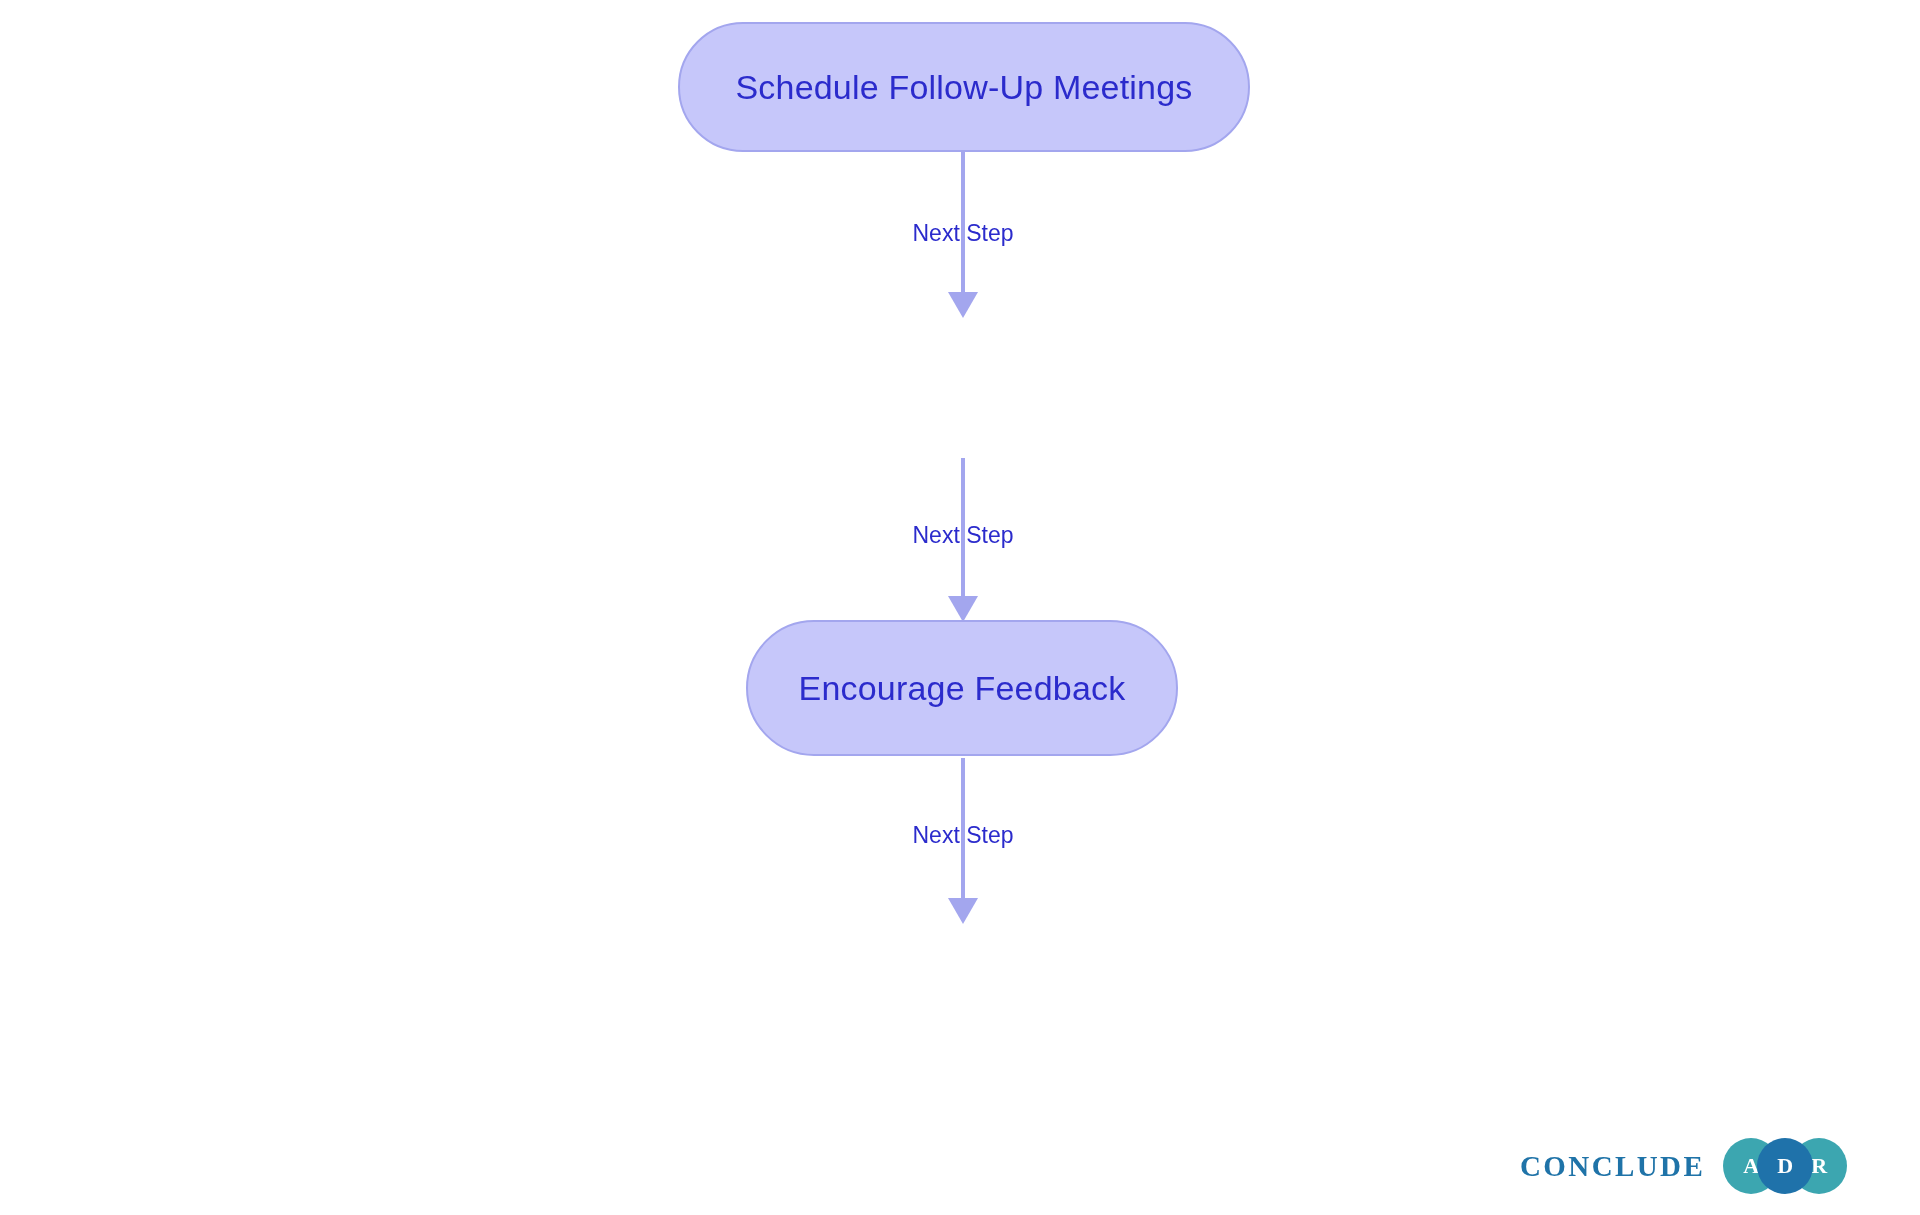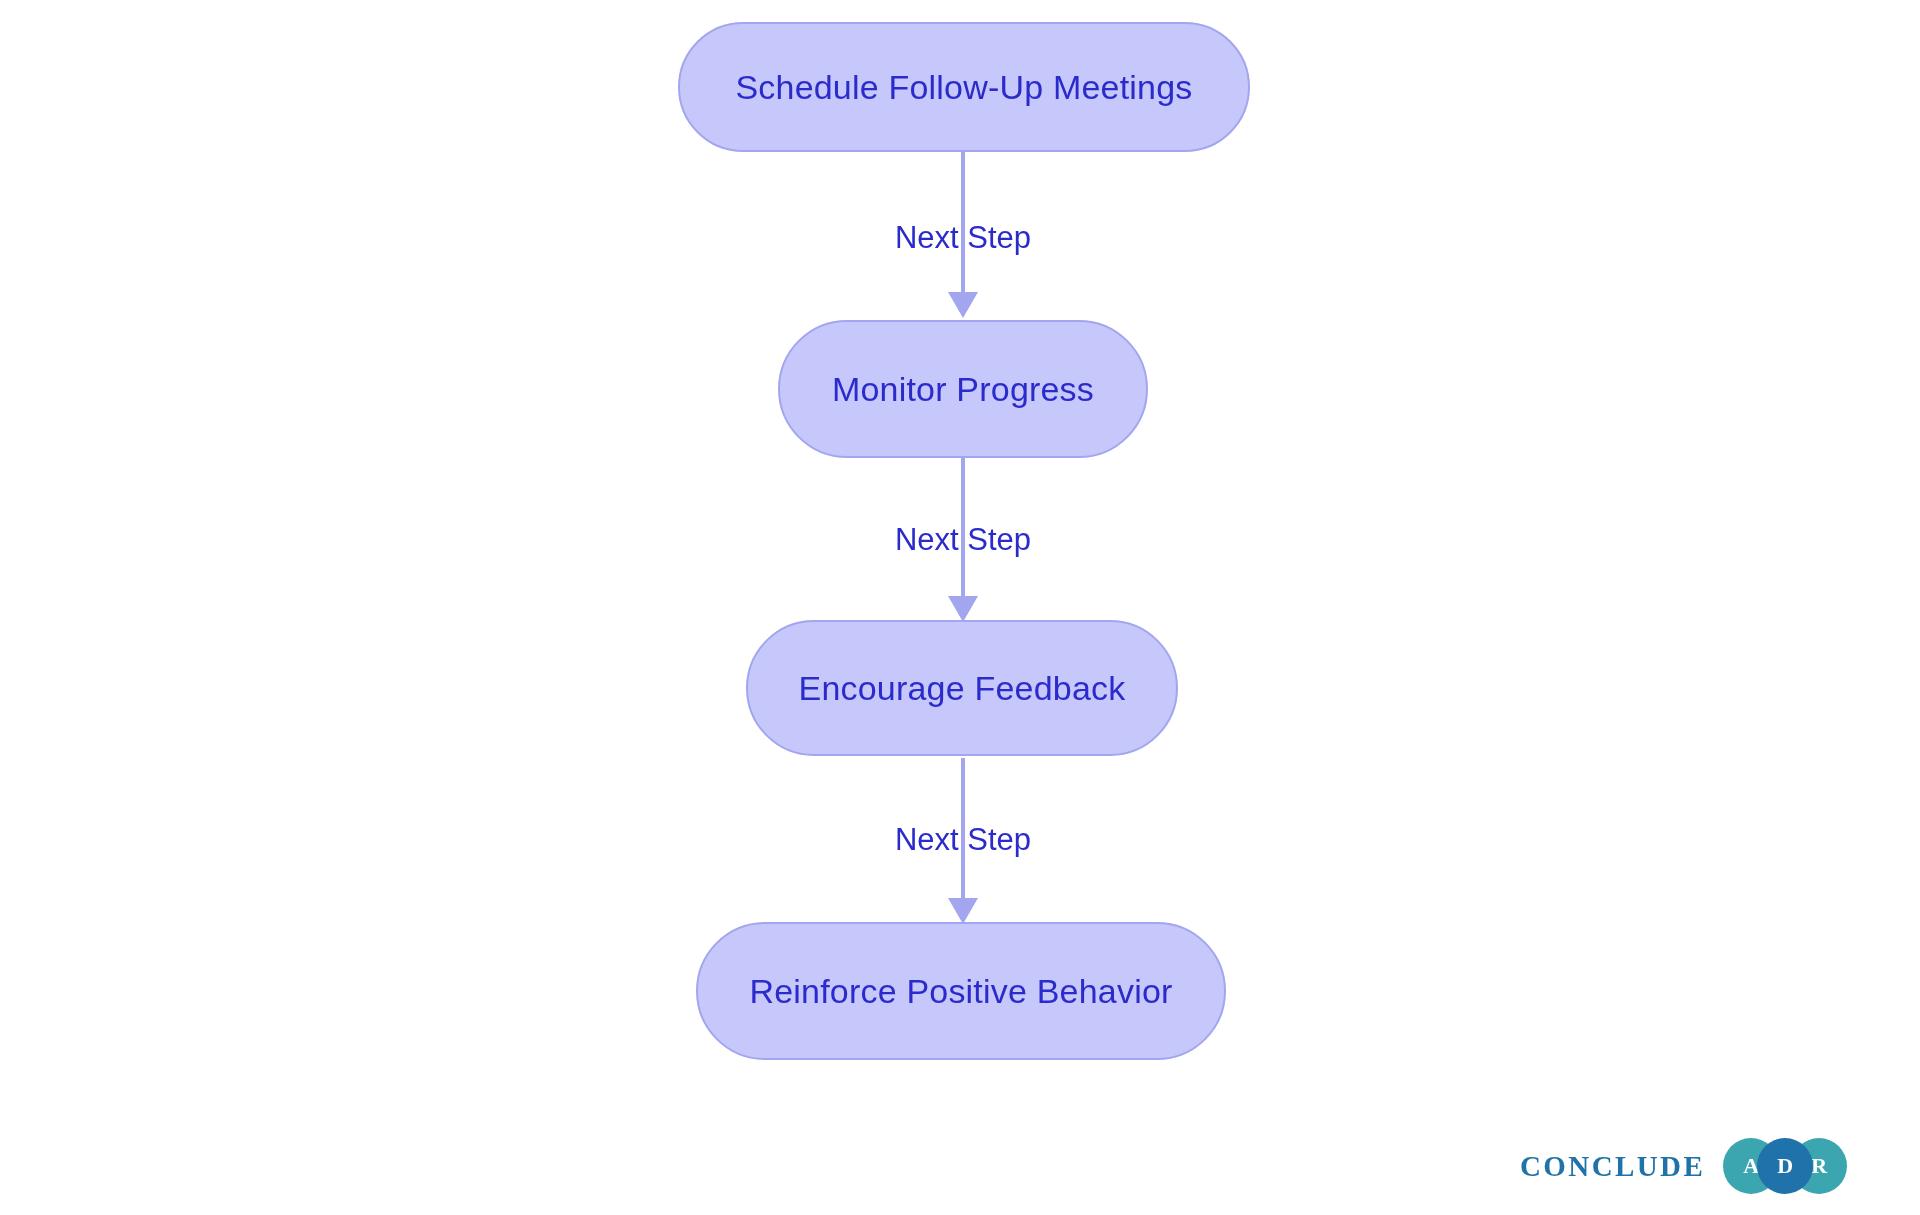--- a/index.html
+++ b/index.html
@@ -64,21 +64,21 @@
     border-right: 15px solid transparent;
     border-top: 26px solid #a3a6ee;
   }
   .arrow-head-1 { top: 292px; }
   .arrow-head-2 { top: 596px; }
   .arrow-head-3 { top: 898px; }
 
   .edge-label {
     position: absolute;
     color: #2b2bcc;
-    font-size: 31px;
+    font-size: 23px;
     line-height: 1;
     white-space: nowrap;
     background: transparent;
     transform: translateX(-50%);
     text-align: center;
   }
   .edge-label-1 { left: 963px; top: 222px; }
   .edge-label-2 { left: 963px; top: 524px; }
   .edge-label-3 { left: 963px; top: 824px; }
 
@@ -130,39 +130,33 @@
 <div id="flow-canvas">
 
   <div class="node node-1">
     <span class="node-label">Schedule Follow-Up Meetings</span>
   </div>
 
   <div class="edge-line edge-line-1"></div>
   <div class="arrow-head arrow-head-1"></div>
   <div class="edge-label edge-label-1">Next Step</div>
 
-  <div class="node node-2">
-    <span class="node-label">Monitor Progress</span>
-  </div>
 
   <div class="edge-line edge-line-2"></div>
   <div class="arrow-head arrow-head-2"></div>
   <div class="edge-label edge-label-2">Next Step</div>
 
   <div class="node node-3">
     <span class="node-label">Encourage Feedback</span>
   </div>
 
   <div class="edge-line edge-line-3"></div>
   <div class="arrow-head arrow-head-3"></div>
   <div class="edge-label edge-label-3">Next Step</div>
 
-  <div class="node node-4">
-    <span class="node-label">Reinforce Positive Behavior</span>
-  </div>
 
 </div>
 
 <div id="brand-logo">
   <span class="brand-wordmark">CONCLUDE</span>
   <div class="brand-circles">
     <div class="brand-circle brand-circle-a">
       <span>A</span>
     </div>
     <div class="brand-circle brand-circle-d">

